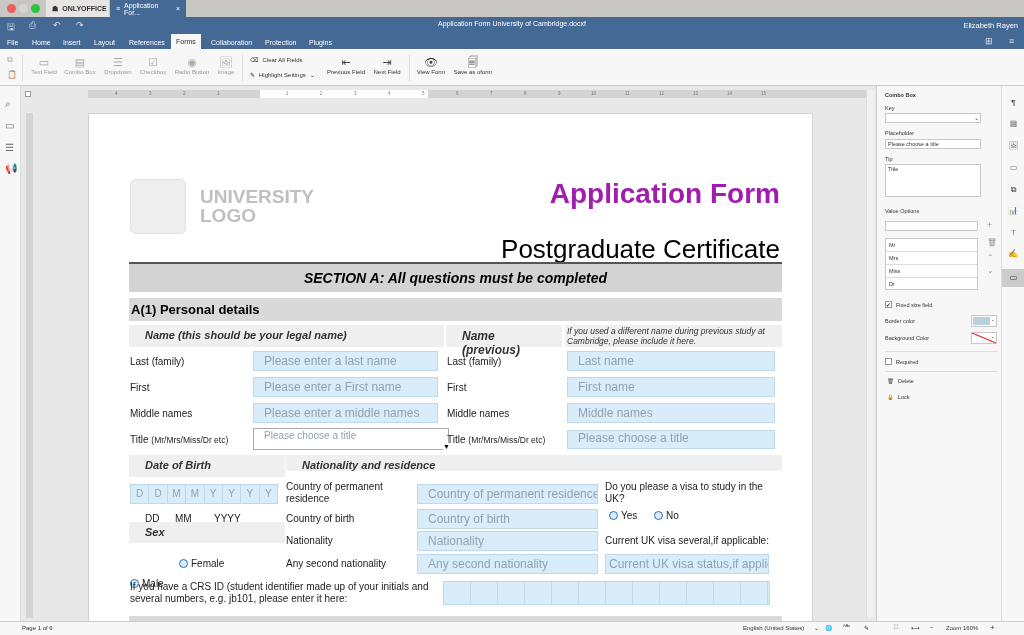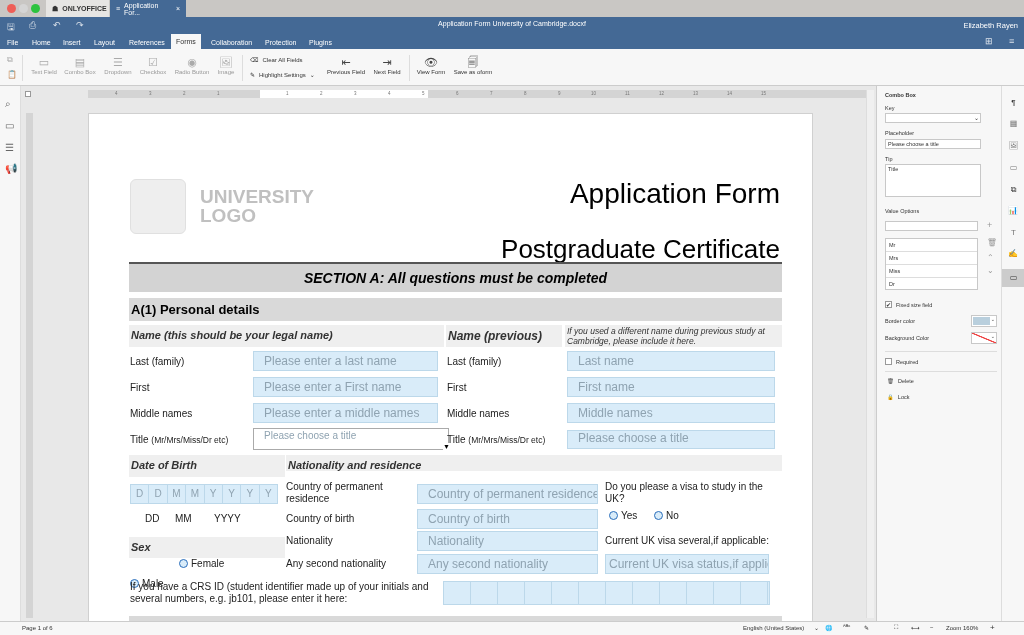--- a/index.html
+++ b/index.html
@@ -31,21 +31,21 @@
 .page{position:absolute;left:88px;top:113px;width:725px;height:520px;background:#fff;border:1px solid #d0d0d0}
 .vscroll{position:absolute;left:866px;top:90px;width:8px;height:528px;background:#f0f0f0;border-left:1px solid #ddd}
 .statusbar{position:absolute;left:0;top:621px;width:1024px;height:14px;background:#f7f7f7;border-top:1px solid #ccc;font-size:6px;color:#333}
 .rpanel{position:absolute;left:876px;top:86px;width:125px;height:535px;background:#f7f7f7;border-left:1px solid #ccc;font-size:5.5px;color:#333}
 .rbar{position:absolute;left:1001px;top:86px;width:23px;height:535px;background:#f7f7f7;border-left:1px solid #ddd}
 .ric{position:absolute;left:0;width:23px;text-align:center;font-size:8px;color:#777}
 .pl{position:absolute;left:8px}
 .pin{position:absolute;left:8px;width:96px;height:10px;background:#fff;border:1px solid #c8c8c8;font-size:5.5px;padding:1px 2px}
 .f{position:absolute;font-size:10px;color:#222}
 .fld{position:absolute;background:#d9ecf9;border:1px solid #bcd8ea;color:#8fa3b1;font-size:12px;padding:2px 10px;white-space:nowrap;overflow:hidden}
-.hdr{position:absolute;background:#efefef;font-weight:bold;font-style:italic;font-size:11px;padding:4px 2px}
+.hdr{position:absolute;background:#efefef;font-weight:bold;font-style:italic;font-size:11px;padding:4px 16px}
 .radio{display:inline-block;width:9px;height:9px;border:1px solid #2a6ebb;border-radius:50%;vertical-align:-1px;margin-right:3px;background:#d9ecf9}
 </style>
 </head>
 <body>
 
 <div class="titlebar">
   <div class="traffic" style="left:7px;background:#ee5f57"></div>
   <div class="traffic" style="left:19px;background:#d5d5d5"></div>
   <div class="traffic" style="left:31px;background:#2cc33e"></div>
   <div class="tab tab1">
@@ -139,21 +139,21 @@
 </div>
 <div class="vruler"></div>
 <div class="vscroll"></div>
 
 <div class="page">
   <div style="position:absolute;left:41px;top:65px;width:56px;height:55px;background:#eeeeee;border:1px solid #e0e0e0;border-radius:6px"></div>
   <div style="position:absolute;left:111px;top:73px;font-size:19px;font-weight:bold;color:#c0c0c0;line-height:19px">
       <div>UNIVERSITY</div>
       <div>LOGO</div>
     </div>
-  <div style="position:absolute;right:32px;top:64px;font-size:28px;font-weight:normal;color:#000000">Application Form</div>
+  <div style="position:absolute;right:32px;top:64px;font-size:28px;font-weight:bold;color:#a21caf">Application Form</div>
   <div style="position:absolute;right:32px;top:120px;font-size:26px;color:#000">Postgraduate Certificate</div>
   <div style="position:absolute;left:40px;top:148px;width:653px;height:30px;background:#d3d3d3;border-top:2px solid #555;text-align:center;font-size:14px;font-weight:bold;font-style:italic;padding-top:6px;color:#000">SECTION A: All questions must be completed</div>
   <div style="position:absolute;left:40px;top:184px;width:653px;height:23px;background:#d9d9d9;font-size:13px;font-weight:bold;padding:4px 2px;color:#000">A(1) Personal details</div>
 
   <div class="hdr" style="left:40px;top:211px;width:315px;height:22px">Name (this should be your legal name)</div>
   <div class="hdr" style="left:357px;top:211px;width:116px;height:22px;font-size:12px">Name (previous)</div>
   <div style="position:absolute;left:476px;top:211px;width:217px;height:22px;background:#efefef;font-size:8.5px;font-style:italic;padding:1px 2px;line-height:10px">If you used a different name during previous study at Cambridge, please include it here.</div>
 
   <div class="f" style="left:41px;top:242px">Last (family)</div>
   <div class="fld" style="left:164px;top:237px;width:185px;height:20px">Please enter a last name</div>
@@ -200,21 +200,21 @@
   <div class="fld" style="left:328px;top:417px;width:181px;height:20px">Nationality</div>
   <div class="f" style="left:197px;top:444px">Any second nationality</div>
   <div class="fld" style="left:328px;top:440px;width:181px;height:20px">Any second nationality</div>
 
   <div class="f" style="left:516px;top:367px;width:180px;line-height:12px">Do you please a visa to study in the UK?</div>
   <div class="f" style="left:520px;top:396px"><span class="radio"></span><span>Yes</span></div>
   <div class="f" style="left:565px;top:396px"><span class="radio"></span><span>No</span></div>
   <div class="f" style="left:516px;top:421px">Current UK visa several,if applicable:</div>
   <div class="fld" style="left:516px;top:440px;width:164px;height:20px;padding-left:3px">Current UK visa status,if applicat</div>
 
-  <div class="hdr" style="left:40px;top:423px;width:156px;height:21px">Sex</div>
+  <div class="hdr" style="left:40px;top:408px;width:156px;height:21px">Sex</div>
   <div class="f" style="left:41px;top:464px"><span class="radio"></span><span>Male</span></div>
   <div class="f" style="left:90px;top:444px"><span class="radio"></span><span>Female</span></div>
 
   <div class="f" style="left:41px;top:467px;width:315px;line-height:12px">If you have a CRS ID (student identifier made up of your initials and several numbers, e.g. jb101, please enter it here:</div>
   <div style="position:absolute;left:354px;top:467px;width:327px;height:24px;background:#d9ecf9;border:1px solid #bcd8ea;background-image:repeating-linear-gradient(90deg,transparent 0 26px,#bcd8ea 26px 27px)"></div>
   <div style="position:absolute;left:40px;top:502px;width:653px;height:16px;background:#d9d9d9"></div>
 </div>
 
 <div class="rpanel">
   <div class="pl" style="top:6px;font-weight:bold">Combo Box</div>

